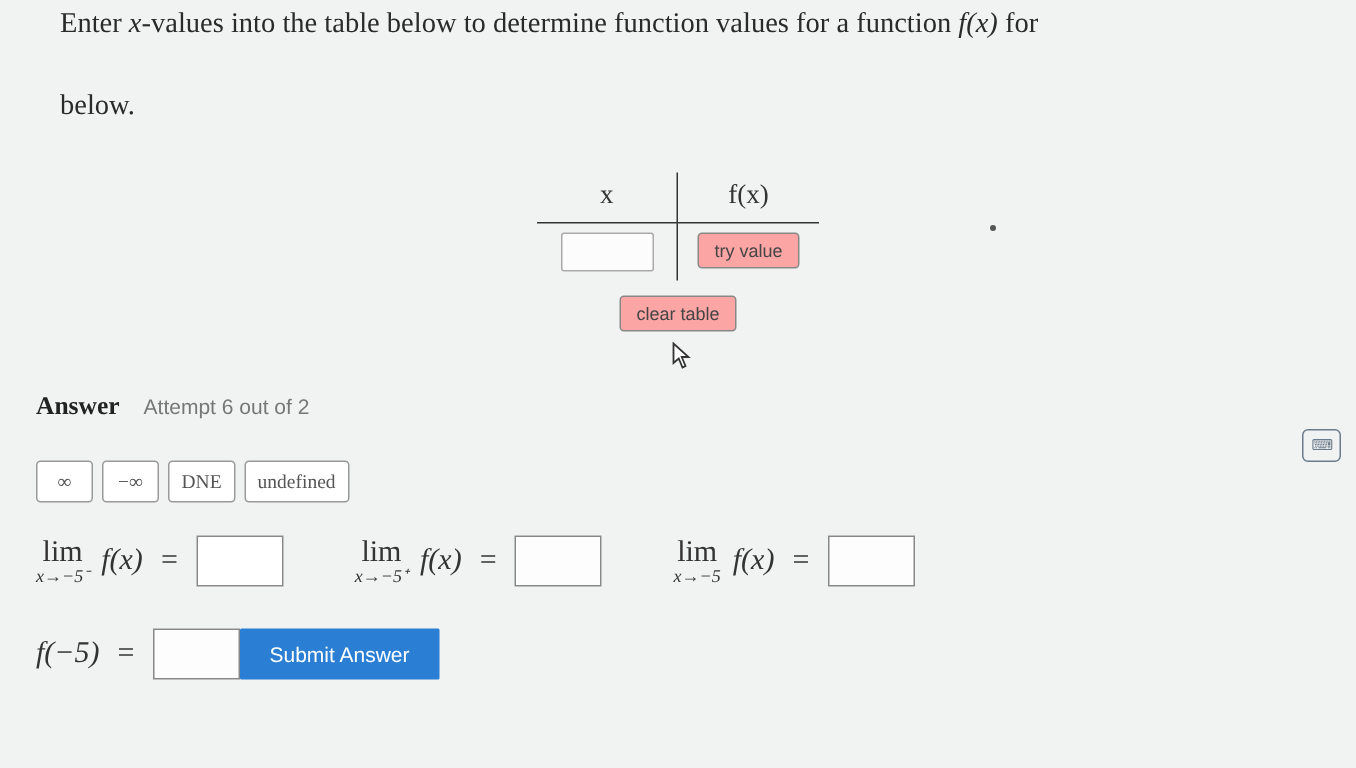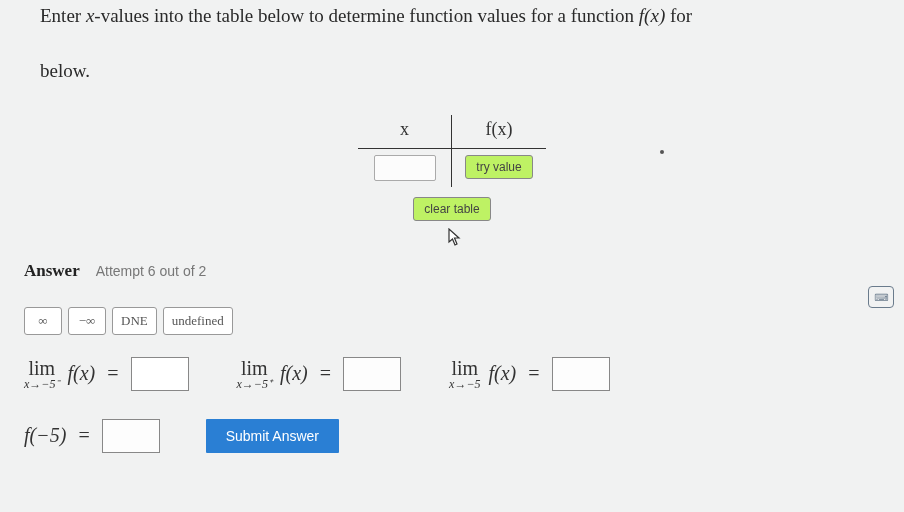--- a/index.html
+++ b/index.html
@@ -55,21 +55,21 @@
       text-align: center;
       font-size: 14px;
       background: #fcfcfc;
     }
     .small-btn {
       font-family: Arial, sans-serif;
       font-size: 12px;
       padding: 4px 10px;
       border: 1px solid #888;
       border-radius: 3px;
-      background: #bef264;
+      background: #fca5a5;
       color: #444;
       cursor: pointer;
     }
     .clear-wrap { margin-top: 10px; text-align: center; }
     .cursor {
       position: absolute;
       left: 50%;
       top: 228px;
       transform: translateX(-4px);
       pointer-events: none;
@@ -132,21 +132,20 @@
       background: #fdfdfd;
       text-align: center;
       font-size: 16px;
     }
     .ans-input.active {
       background: #fff;
     }
     .bottom-row {
       margin-top: 28px;
       display: flex;
-      gap: 46px;
     }
     .submit-btn {
       background: #2a7fd4;
       color: #fff;
       border: none;
       font-family: Arial, sans-serif;
       font-size: 14px;
       padding: 9px 20px;
       border-radius: 1px;
       cursor: pointer;

